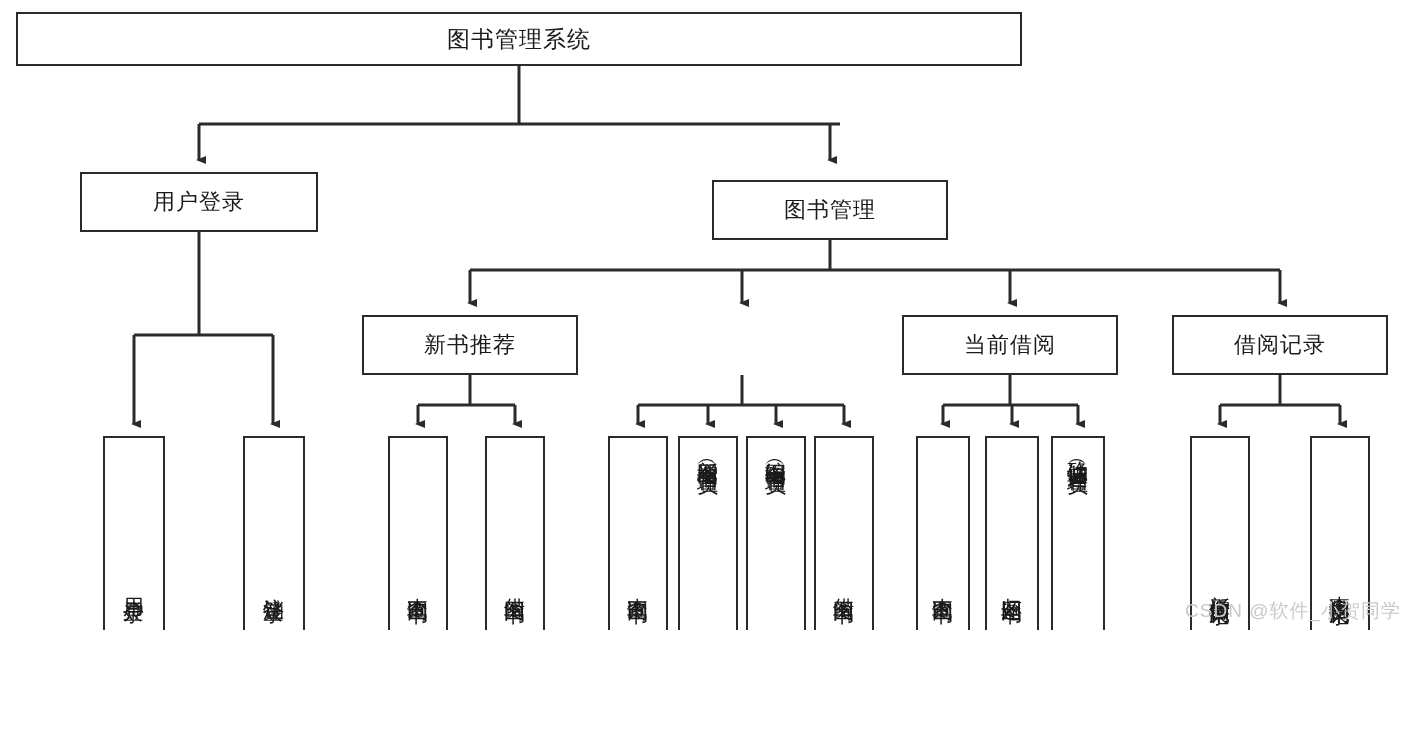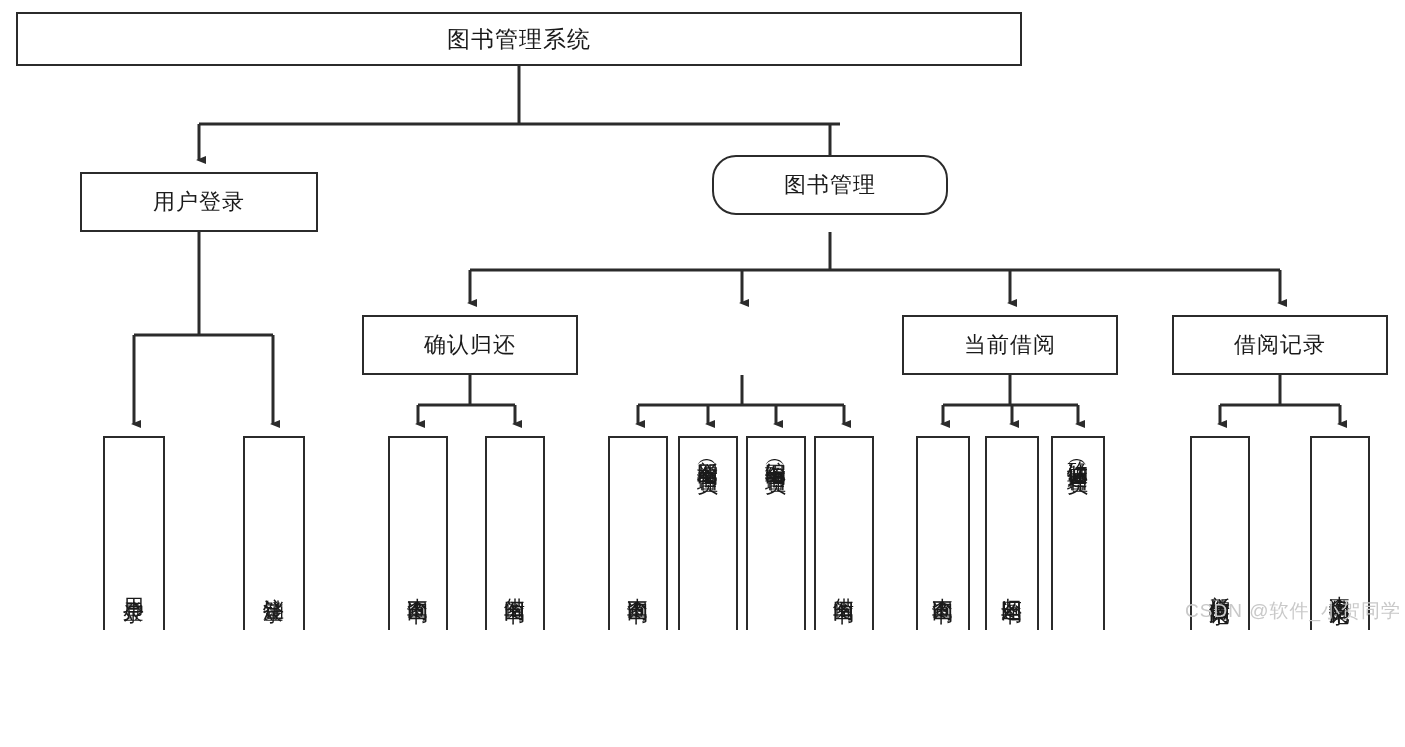--- a/index.html
+++ b/index.html
@@ -100,26 +100,26 @@
     </g>
   </svg>
 
   <div class="node horiz root" style="left:16px;top:12px;width:1006px;height:54px;">
     <span>图书管理系统</span>
   </div>
 
   <div class="node horiz" style="left:80px;top:172px;width:238px;height:60px;">
     <span>用户登录</span>
   </div>
-  <div class="node horiz" style="left:712px;top:155px;width:236px;height:60px;border-radius:24px;">
+  <div class="node horiz" style="left:712px;top:180px;width:236px;height:60px;">
     <span>图书管理</span>
   </div>
 
   <div class="node horiz" style="left:362px;top:315px;width:216px;height:60px;">
-    <span>确认归还</span>
+    <span>新书推荐</span>
   </div>
   <div class="node horiz" style="left:1172px;top:315px;width:216px;height:60px;">
     <span>借阅记录</span>
   </div>
   <div class="node horiz" style="left:902px;top:315px;width:216px;height:60px;">
     <span>当前借阅</span>
   </div>
 
   <div class="node vert center" style="left:103px;top:436px;width:62px;height:297px;">
     <span class="vtxt">用户登录</span>

